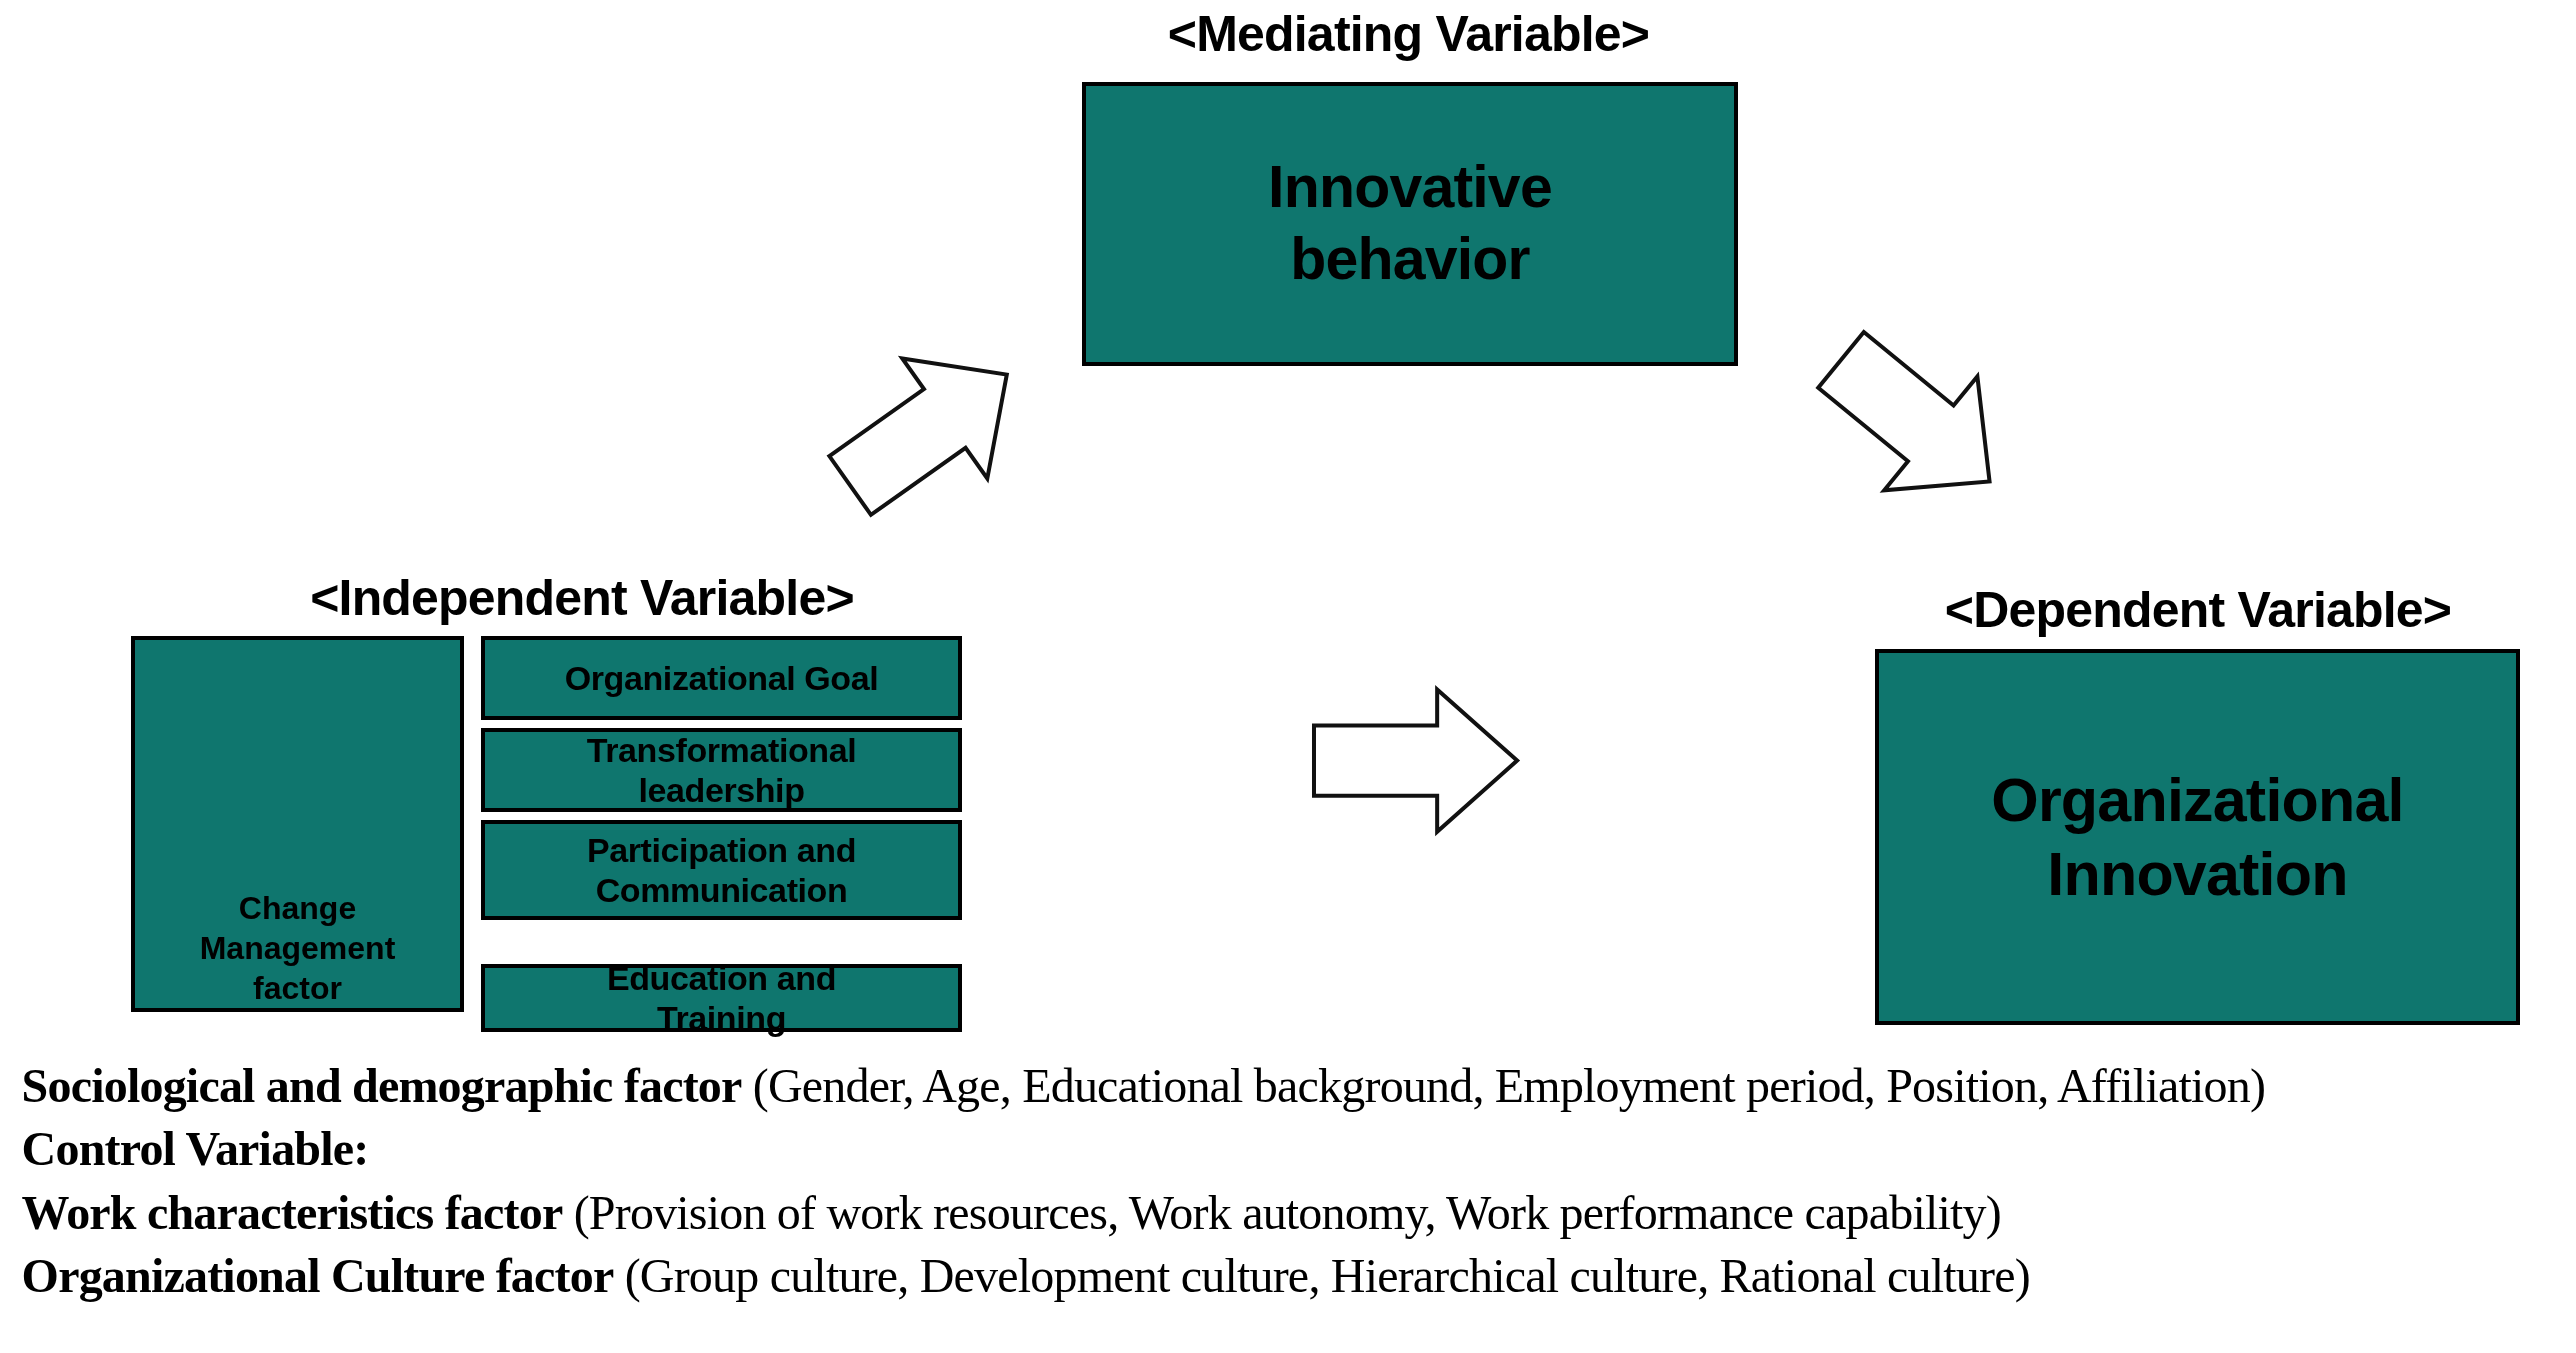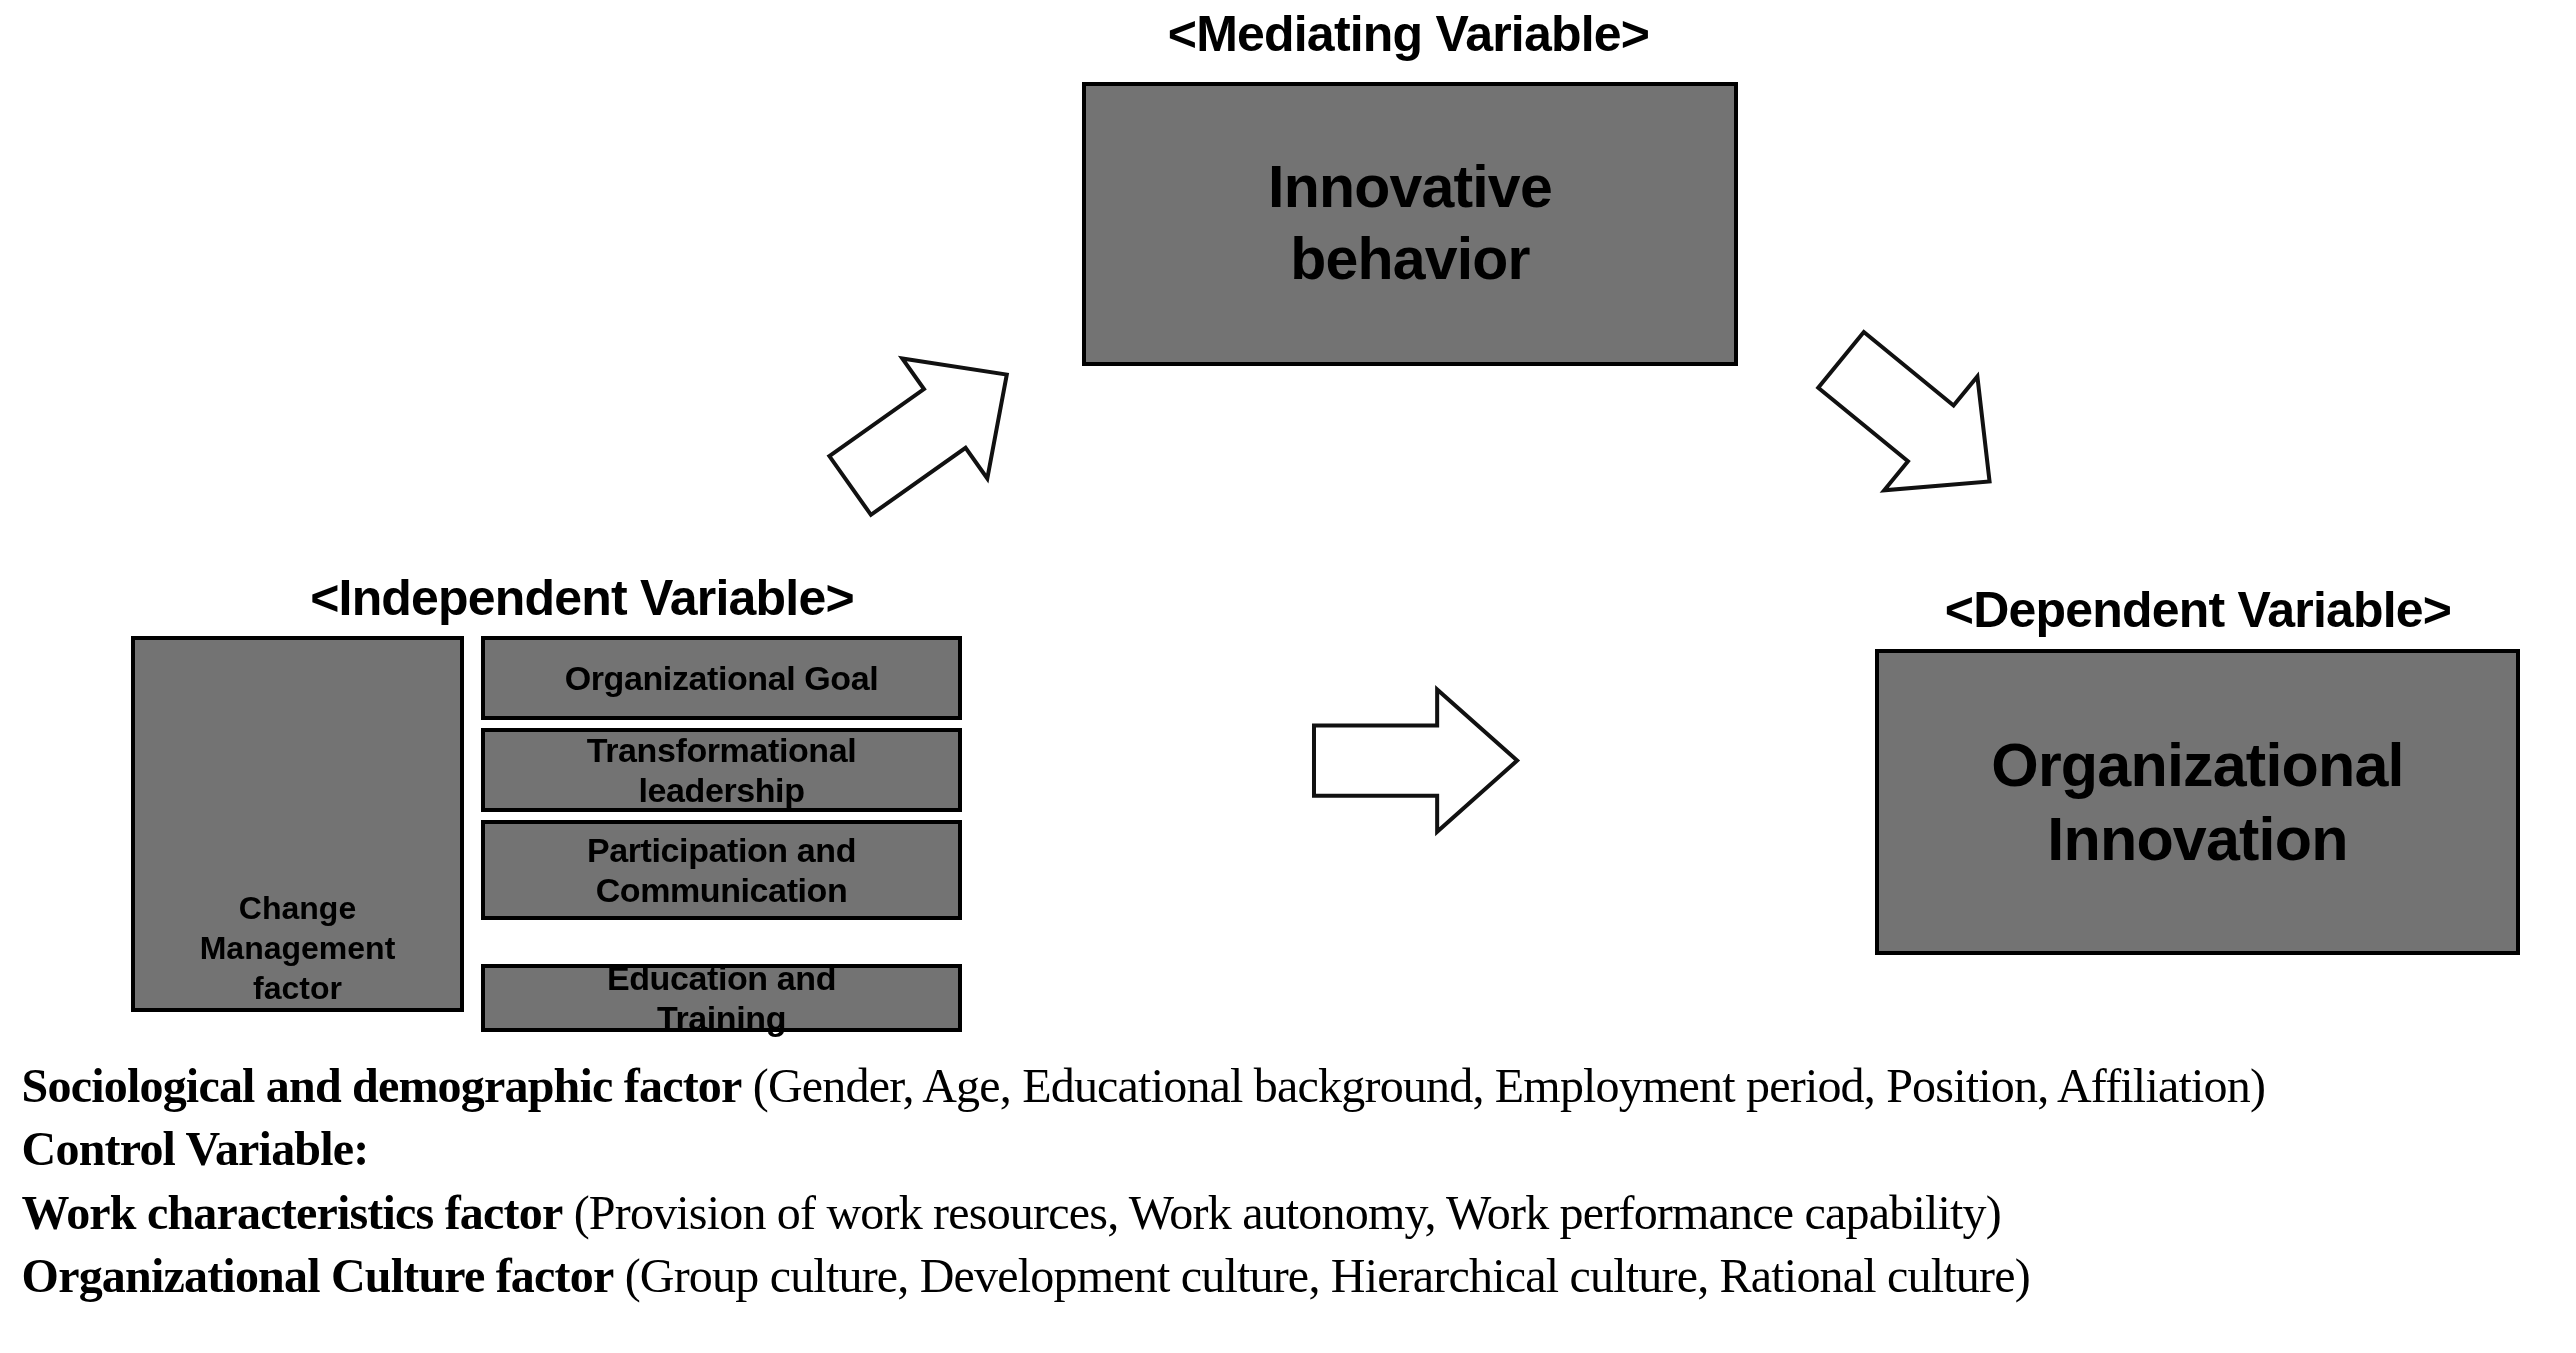--- a/index.html
+++ b/index.html
@@ -28,21 +28,21 @@
     font-weight: bold;
     font-size: 50px;
     letter-spacing: -0.8px;
     color: #000000;
     white-space: nowrap;
   }
   .box {
     position: absolute;
     box-sizing: border-box;
     border: 4.8px solid #000000;
-    background: #737373;
+    background: #0f766e;
     display: flex;
     align-items: center;
     justify-content: center;
     text-align: center;
   }
   .big-box-text {
     font-weight: bold;
     font-size: 59px;
     line-height: 1.22;
     letter-spacing: -0.8px;
@@ -124,21 +124,21 @@
   <div class="box sub-box wrap-2" style="left:481px; top:820px; width:481px; height:100px;">
     <div class="box-text">Participation and Communication</div>
   </div>
 
   <div class="box sub-box wrap-narrow" style="left:481px; top:916px; width:481px; height:68px;margin-top:48px;">
     <div class="box-text">Education and Training</div>
   </div>
 
   <div class="var-label" style="left:1878px; top:581px; width:640px;">&lt;Dependent Variable&gt;</div>
 
-  <div class="box dependent-box" style="left:1875px; top:649px; width:645px; height:306px;">
+  <div class="box dependent-box" style="left:1875px; top:649px; width:645px; height:376px;">
     <div class="big-box-text">Organizational Innovation</div>
   </div>
 
   <div class="control-block">
     <div class="control-line"><span class="bold">Sociological and demographic factor</span> <span>(Gender, Age, Educational background, Employment period, Position, Affiliation)</span></div>
     <div class="control-line bold">Control Variable:</div>
     <div class="control-line"><span class="bold">Work characteristics factor</span> <span>(Provision of work resources, Work autonomy, Work performance capability)</span></div>
     <div class="control-line"><span class="bold">Organizational Culture factor</span> <span>(Group culture, Development culture, Hierarchical culture, Rational culture)</span></div>
   </div>
 

